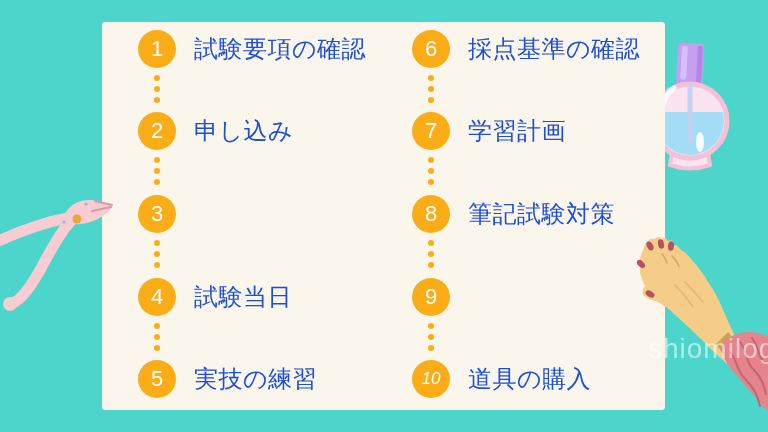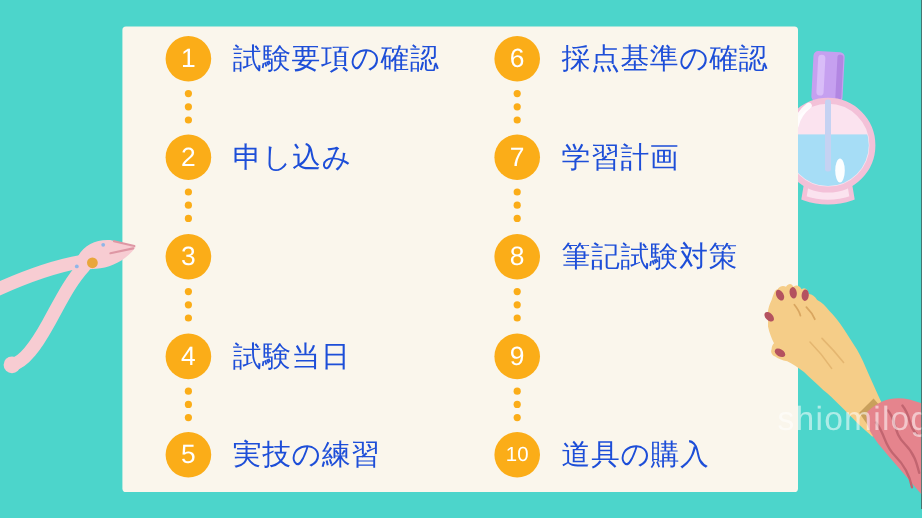--- a/index.html
+++ b/index.html
@@ -13,21 +13,21 @@
     background:#FAF6EC;border-radius:3px;z-index:2;
   }
   .step{
     position:absolute;display:flex;align-items:center;z-index:2;height:38px;
   }
   .step .num{
     width:38px;height:38px;border-radius:50%;background:#FBAD18;color:#FFFFFF;
     display:flex;align-items:center;justify-content:center;
     font-size:22px;font-weight:500;flex:0 0 38px;
   }
-  .step.tens .num{font-size:17px;}
+  .step.tens .num{font-size:17px;font-style:italic;}
   .step .label{
     margin-left:18px;font-size:24px;font-weight:500;color:#1d4ed8;
     letter-spacing:0.5px;white-space:nowrap;
   }
   .col-l{left:138px;}
   .col-r{left:412px;}
   .r1{top:30px;} .r2{top:112px;} .r3{top:195px;} .r4{top:278px;} .r5{top:360px;}
   .dots{
     position:absolute;width:38px;display:flex;flex-direction:column;
     align-items:center;gap:5px;z-index:2;

